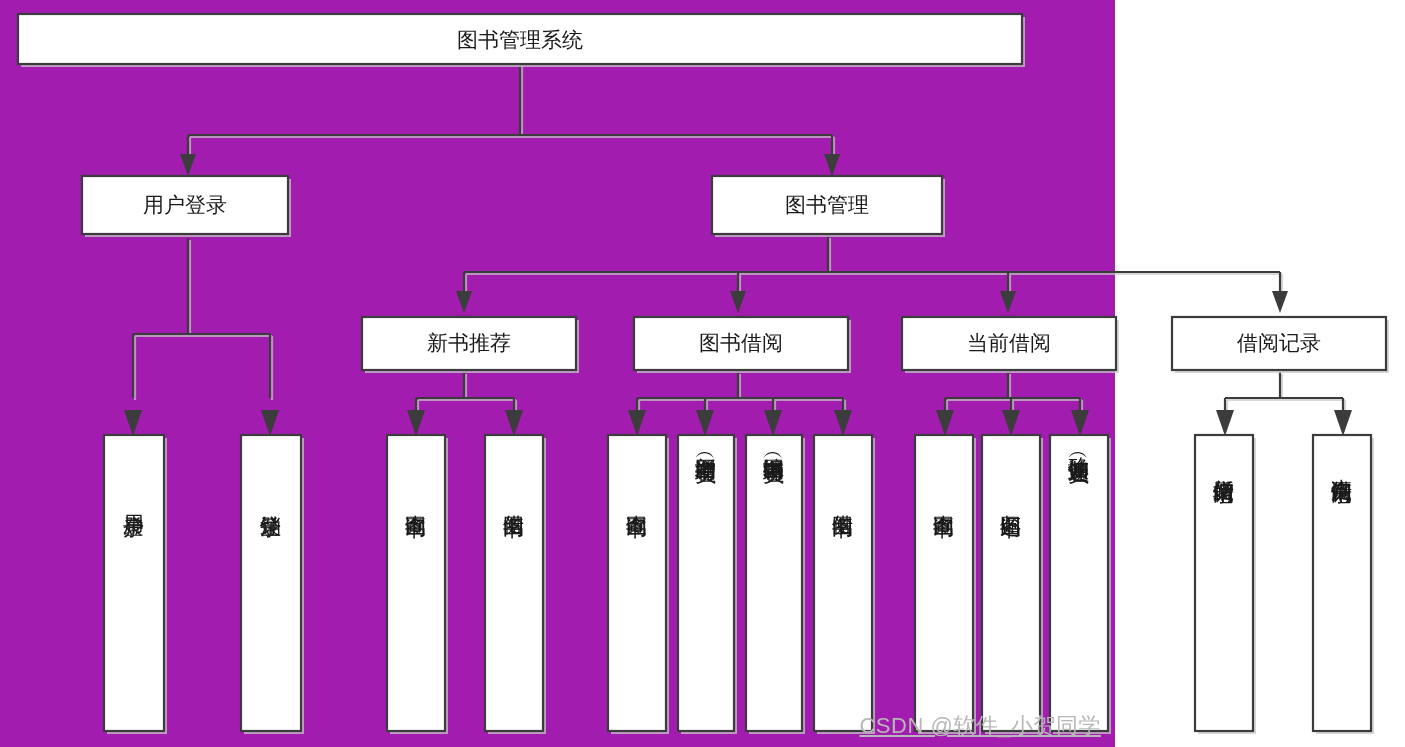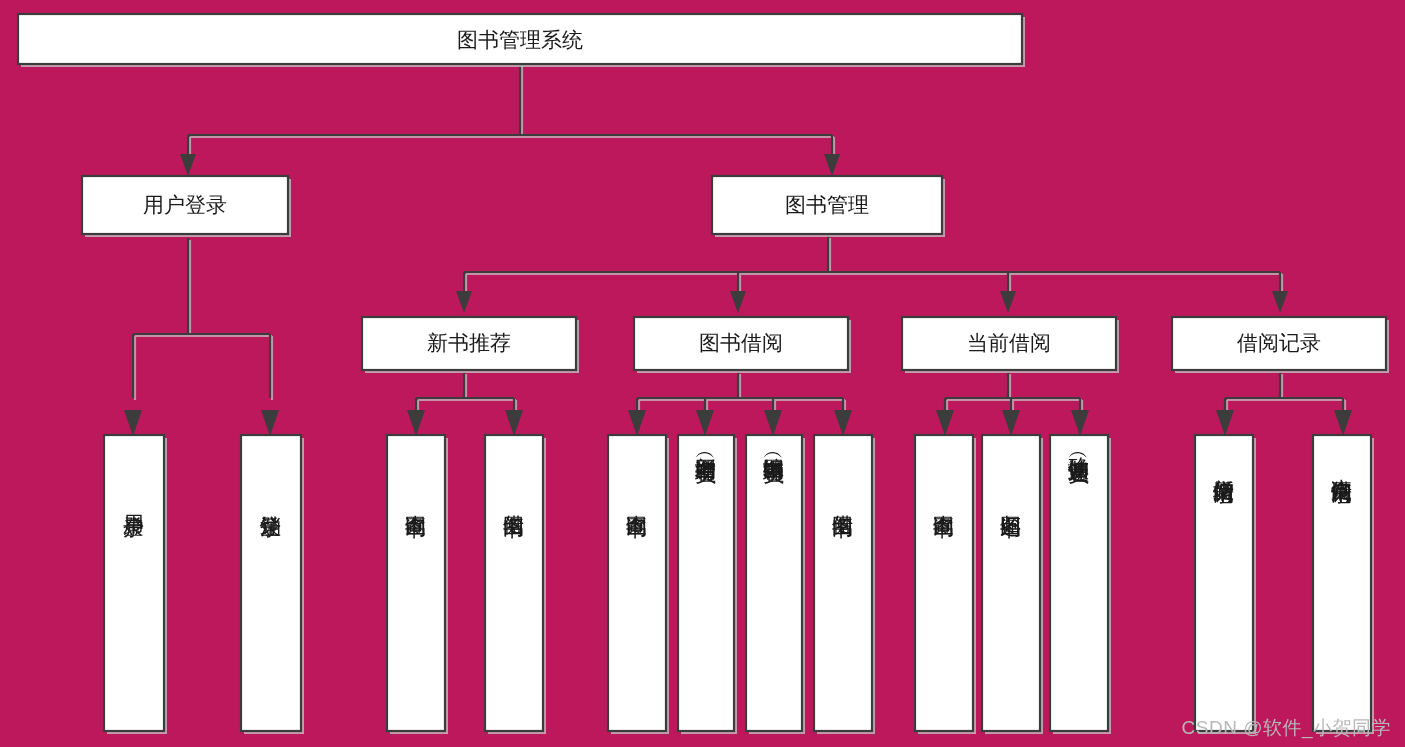--- a/index.html
+++ b/index.html
@@ -8,23 +8,23 @@
     background: #ffffff;
   }
   body {
     width: 1405px;
     height: 747px;
     font-family: "Liberation Sans", "DejaVu Sans", sans-serif;
     overflow: hidden;
   }
   #diagram-root {
     position: relative;
-    width: 1405px;
+    width: 1115px;
     height: 747px;
-    background: #be185d;
+    background: #a21caf;
   }
   svg.flow {
     position: absolute;
     left: 0;
     top: 0;
     width: 1405px;
     height: 747px;
     display: block;
   }
   .node-box {
@@ -66,24 +66,25 @@
     fill: #1a1a1a;
     text-anchor: middle;
     writing-mode: vertical-rl;
     letter-spacing: 1px;
   }
   .watermark {
     position: absolute;
     right: 14px;
     bottom: 6px;
     font-family: "Liberation Sans", "DejaVu Sans", sans-serif;
-    font-size: 19px;
+    font-size: 22px;
     color: #b8b8b8;
     white-space: nowrap;
     letter-spacing: 0.5px;
+    text-decoration: underline;
   }
 </style>
 </head>
 <body>
 
 <div id="diagram-root">
 
   <svg class="flow" viewBox="0 0 1405 747" xmlns="http://www.w3.org/2000/svg">
 
     <g>

